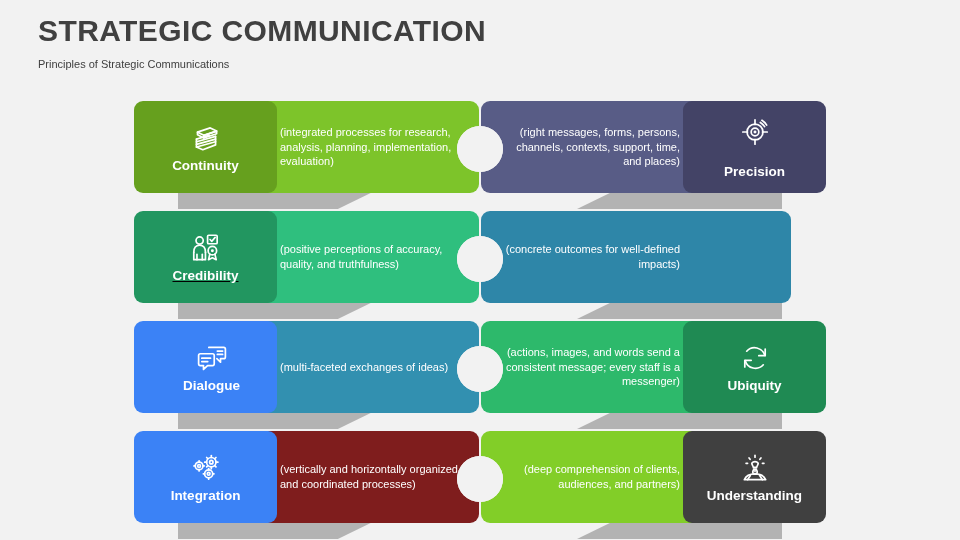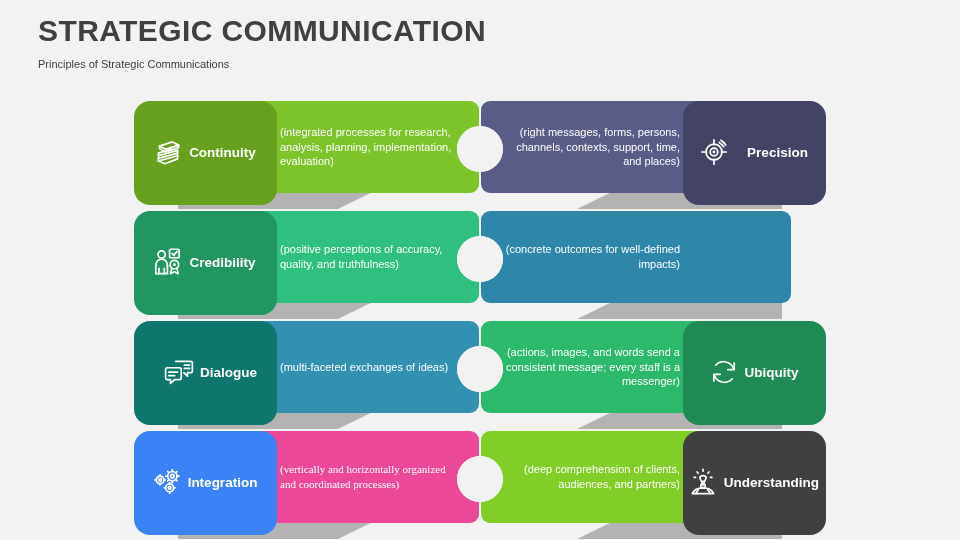--- a/index.html
+++ b/index.html
@@ -89,24 +89,25 @@
     max-width:240px;
   }
   .card.left  .desc { text-align:left;  margin-left:95px; }
   .card.right .desc { text-align:right; margin-right:95px; }
 
   
   .label {
     position:absolute;
     top:0;
     width:143px;
-    height:104px;
-    border-radius:16px;
+    height:92px;
+    border-radius:9px;
     z-index:3;
     display:flex;
+    flex-direction:column;
     align-items:center;
     justify-content:center;
   }
   .card.left  .label { left:0; }
   .card.right .label { right:0; }
 
   .ico { width:34px; height:34px; margin-bottom:3px; }
   .ico svg { display:block; width:34px; height:34px; }
 
   .label-text {
@@ -175,21 +176,21 @@
         </div>
       </div>
     </div>
     <div class="row r1">
       <div class="card left">
         <div class="shade"></div>
         <div class="panel" style="background: rgb(47, 191, 126);">
           <div class="desc">(positive perceptions of accuracy, quality, and truthfulness)</div>
         </div>
         <div class="notch"></div>
-        <div class="label" style="background: rgb(34, 150, 96);">
+        <div class="label" style="background: rgb(34, 150, 96); text-decoration: underline;">
           <div class="ico">
             <svg viewBox="0 0 32 32">
               <circle fill="none" stroke="#fff" stroke-width="1.6" stroke-linecap="round" stroke-linejoin="round" cx="10" cy="9" r="3.4"></circle>
               <path fill="none" stroke="#fff" stroke-width="1.6" stroke-linecap="round" stroke-linejoin="round" d="M4.5 20 C4.5 15.5 7 13.4 10 13.4 C13 13.4 15.5 15.5 15.5 20"></path>
               <rect fill="none" stroke="#fff" stroke-width="1.6" stroke-linecap="round" stroke-linejoin="round" x="17.5" y="4" width="9" height="8" rx="1"></rect>
               <path fill="none" stroke="#fff" stroke-width="1.6" stroke-linecap="round" stroke-linejoin="round" d="M19.8 8 L21.5 9.7 L24.6 6"></path>
               <circle fill="none" stroke="#fff" stroke-width="1.6" stroke-linecap="round" stroke-linejoin="round" cx="22" cy="18.5" r="4"></circle>
               <circle cx="22" cy="18.5" r="1.4" fill="#fff"></circle>
               <path fill="none" stroke="#fff" stroke-width="1.6" stroke-linecap="round" stroke-linejoin="round" d="M19.6 21.8 L18.4 27 L22 25.2 L25.6 27 L24.4 21.8"></path>
               <path fill="none" stroke="#fff" stroke-width="1.6" stroke-linecap="round" stroke-linejoin="round" d="M4.5 20 L4.5 27 L15.5 27 L15.5 20"></path>
@@ -208,21 +209,21 @@
         <div class="notch"></div>
       </div>
     </div>
     <div class="row r2">
       <div class="card left">
         <div class="shade"></div>
         <div class="panel" style="background: rgb(50, 144, 176);">
           <div class="desc">(multi-faceted exchanges of ideas)</div>
         </div>
         <div class="notch"></div>
-        <div class="label" style="background: #0f766e; padding-left: 12px;">
+        <div class="label" style="background: #3b82f6; padding-left: 12px;">
           <div class="ico">
             <svg viewBox="0 0 32 32">
               <path fill="none" stroke="#fff" stroke-width="1.6" stroke-linecap="round" stroke-linejoin="round" d="M13 6 L27 6 A1.6 1.6 0 0 1 28.6 7.6 L28.6 15 A1.6 1.6 0 0 1 27 16.6 L24 16.6 L24 20 L20.6 16.6"></path>
               <path fill="none" stroke="#fff" stroke-width="1.6" stroke-linecap="round" stroke-linejoin="round" d="M16.5 12 L5 12 A1.6 1.6 0 0 0 3.4 13.6 L3.4 21.5 A1.6 1.6 0 0 0 5 23.1 L8 23.1 L8 26.8 L11.8 23.1 L16.5 23.1 A1.6 1.6 0 0 0 18.1 21.5 L18.1 13.6 A1.6 1.6 0 0 0 16.5 12 Z"></path>
               <path fill="none" stroke="#fff" stroke-width="1.6" stroke-linecap="round" stroke-linejoin="round" d="M6.4 16.2 L14.6 16.2"></path>
               <path fill="none" stroke="#fff" stroke-width="1.6" stroke-linecap="round" stroke-linejoin="round" d="M6.4 19.4 L12 19.4"></path>
               <path fill="none" stroke="#fff" stroke-width="1.6" stroke-linecap="round" stroke-linejoin="round" d="M21 9.5 L26 9.5"></path>
               <path fill="none" stroke="#fff" stroke-width="1.6" stroke-linecap="round" stroke-linejoin="round" d="M21 12.6 L26 12.6"></path>
             </svg>
           </div>
@@ -244,21 +245,21 @@
               <path fill="none" stroke="#fff" stroke-width="1.6" stroke-linecap="round" stroke-linejoin="round" d="M6.4 24.4 L6.4 18.2 L12.4 18.2"></path>
             </svg>
           </div>
           <div class="label-text">Ubiquity</div>
         </div>
       </div>
     </div>
     <div class="row r3">
       <div class="card left">
         <div class="shade"></div>
-        <div class="panel" style="background: #ec4899; font-family: Liberation Serif, serif;">
+        <div class="panel" style="background: #7f1d1d;">
           <div class="desc">(vertically and horizontally organized and coordinated processes)</div>
         </div>
         <div class="notch"></div>
         <div class="label" style="background: #3b82f6;">
           <div class="ico">
             <svg viewBox="0 0 32 32">
               <circle fill="none" stroke="#fff" stroke-width="1.6" stroke-linecap="round" stroke-linejoin="round" cx="21" cy="10.5" r="4.4"></circle>
               <circle fill="none" stroke="#fff" stroke-width="1.6" stroke-linecap="round" stroke-linejoin="round" cx="21" cy="10.5" r="1.6"></circle>
               <path fill="none" stroke="#fff" stroke-width="1.6" stroke-linecap="round" stroke-linejoin="round" d="M21 4.3 L21 6"></path>
               <path fill="none" stroke="#fff" stroke-width="1.6" stroke-linecap="round" stroke-linejoin="round" d="M21 15 L21 16.7"></path>

